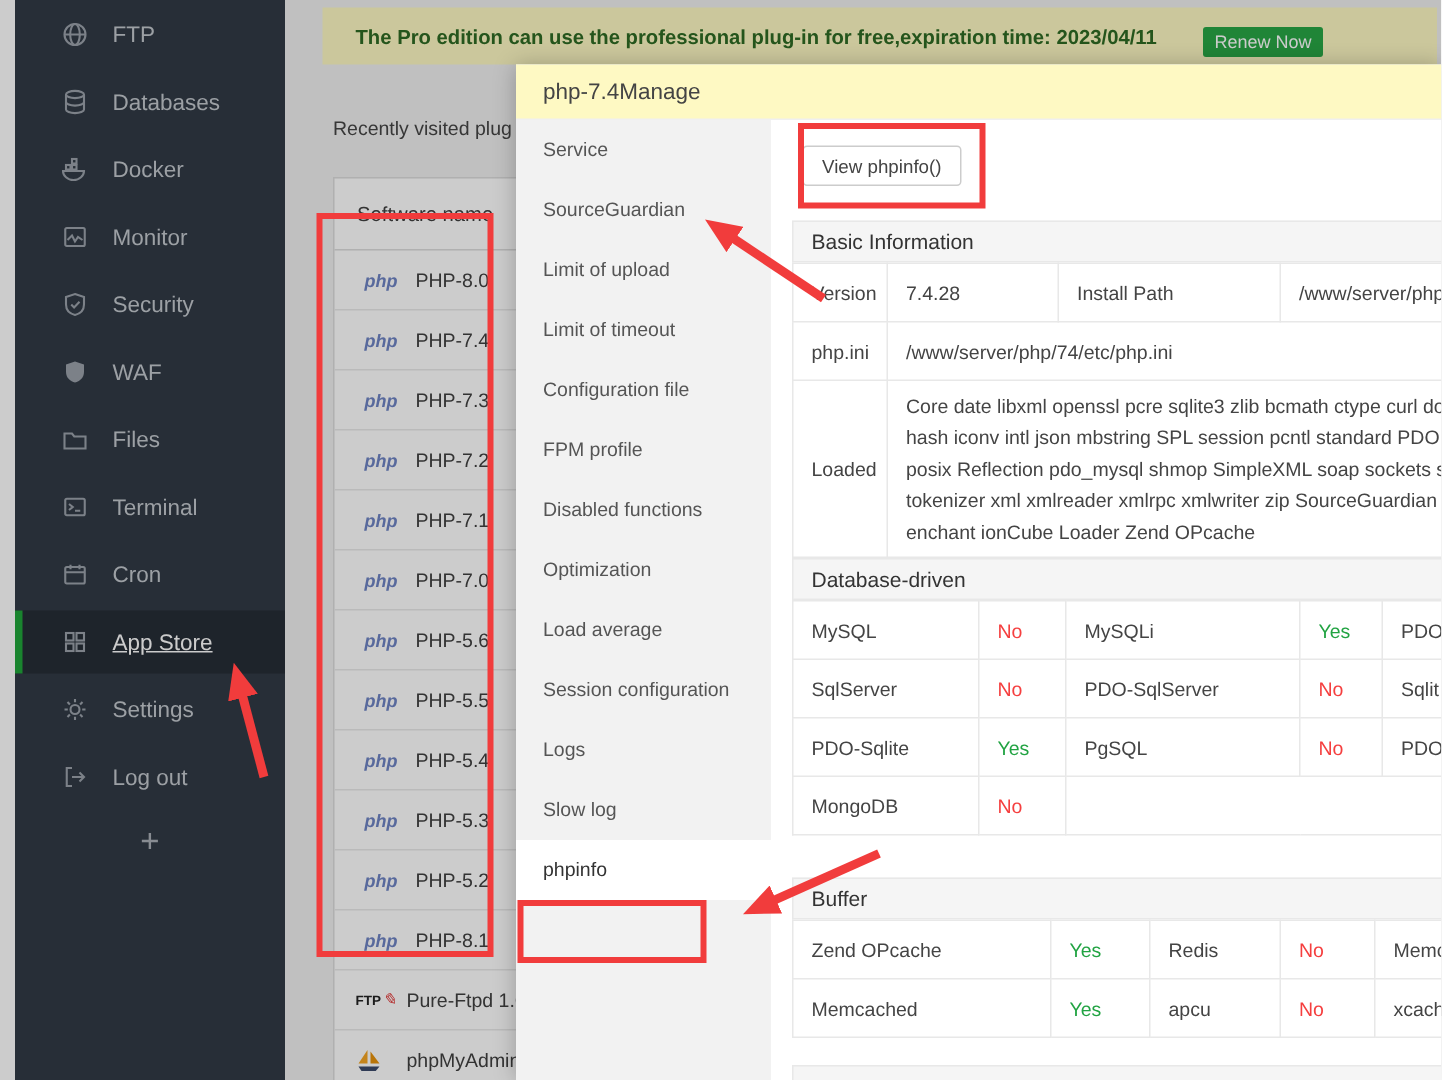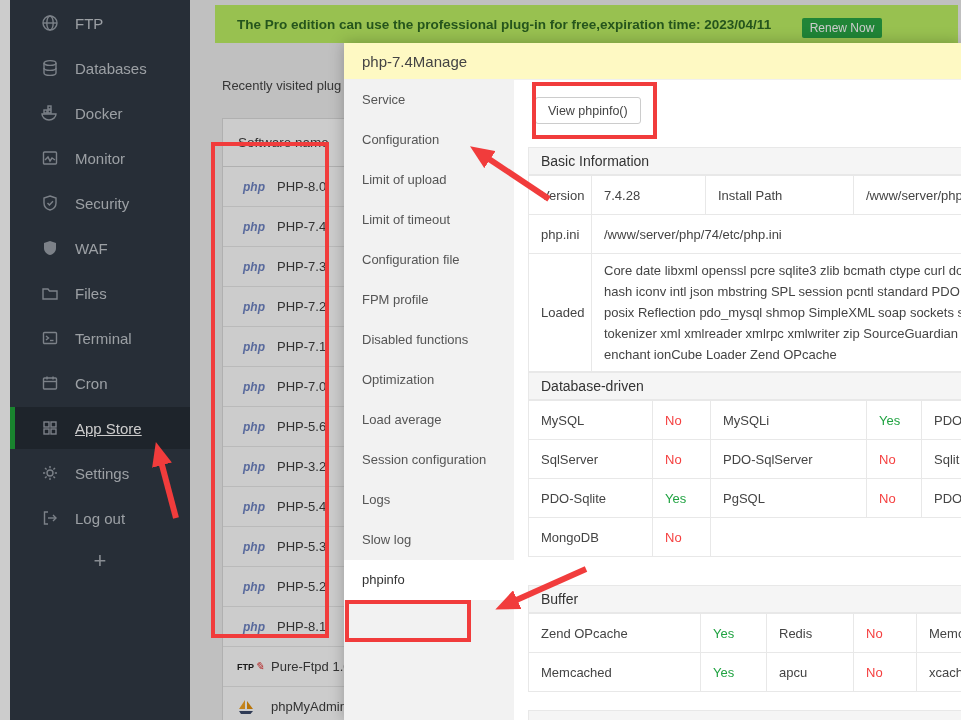--- a/index.html
+++ b/index.html
@@ -17,21 +17,21 @@
   .side-item { position:absolute; left:0; width:180px; height:42px; display:flex; align-items:center;
     color:#c3c8ce; font-size:15px; cursor:pointer; }
   .side-item .ico { width:18px; height:18px; margin-left:31px; margin-right:16px; display:flex;
     align-items:center; justify-content:center; }
   .side-item svg { stroke:#9ba2ab; fill:none; stroke-width:1.4; }
   .side-item.active { background:#262d36; color:#ffffff;text-decoration:underline; }
   .side-item.active::before { content:""; position:absolute; left:0; top:0; width:5px; height:100%; background:#20a53a; }
   .side-plus { position:absolute; left:0; width:180px; text-align:center; color:#aab0b7; font-size:22px; cursor:pointer; }
 
   
-  .banner { position:absolute; left:215px; top:5px; width:743px; height:38px; background:#bef264;
+  .banner { position:absolute; left:215px; top:5px; width:743px; height:38px; background:#fef9c3;
     display:flex; align-items:center; }
   .banner-text { margin-left:22px; color:#2f6b24; font-size:13.5px; font-weight:bold; }
   .banner-btn { position:absolute; left:587px; top:13px; width:80px; height:20px; background:#28a745;
     color:#fff; font-size:12px; border:none; border-radius:2px; line-height:20px; text-align:center; cursor:pointer; }
 
   .recently { position:absolute; left:222px; top:78px; color:#454545; font-size:13px; white-space:nowrap; }
 
   
   .soft-table { position:absolute; left:222px; top:118px; width:240px; background:#fff;
     border:1px solid #dcdcdc; }
@@ -244,21 +244,21 @@
       <div class="soft-row">
           <span class="soft-ico php-ico">php</span>
           <span>PHP-7.0</span>
         </div>
       <div class="soft-row">
           <span class="soft-ico php-ico">php</span>
           <span>PHP-5.6</span>
         </div>
       <div class="soft-row">
           <span class="soft-ico php-ico">php</span>
-          <span>PHP-3.2</span>
+          <span>PHP-5.5</span>
         </div>
       <div class="soft-row">
           <span class="soft-ico php-ico">php</span>
           <span>PHP-5.4</span>
         </div>
       <div class="soft-row">
           <span class="soft-ico php-ico">php</span>
           <span>PHP-5.3</span>
         </div>
       <div class="soft-row">
@@ -289,21 +289,21 @@
     </div>
 
     <div class="dim"></div>
   </div>
 
   <div class="modal">
     <div class="modal-header">php-7.4Manage</div>
     <div class="modal-body">
       <div class="modal-menu">
         <div class="menu-item">Service</div>
-        <div class="menu-item">Configuration</div>
+        <div class="menu-item">SourceGuardian</div>
         <div class="menu-item">Limit of upload</div>
         <div class="menu-item">Limit of timeout</div>
         <div class="menu-item">Configuration file</div>
         <div class="menu-item">FPM profile</div>
         <div class="menu-item">Disabled functions</div>
         <div class="menu-item">Optimization</div>
         <div class="menu-item">Load average</div>
         <div class="menu-item">Session configuration</div>
         <div class="menu-item">Logs</div>
         <div class="menu-item">Slow log</div>

